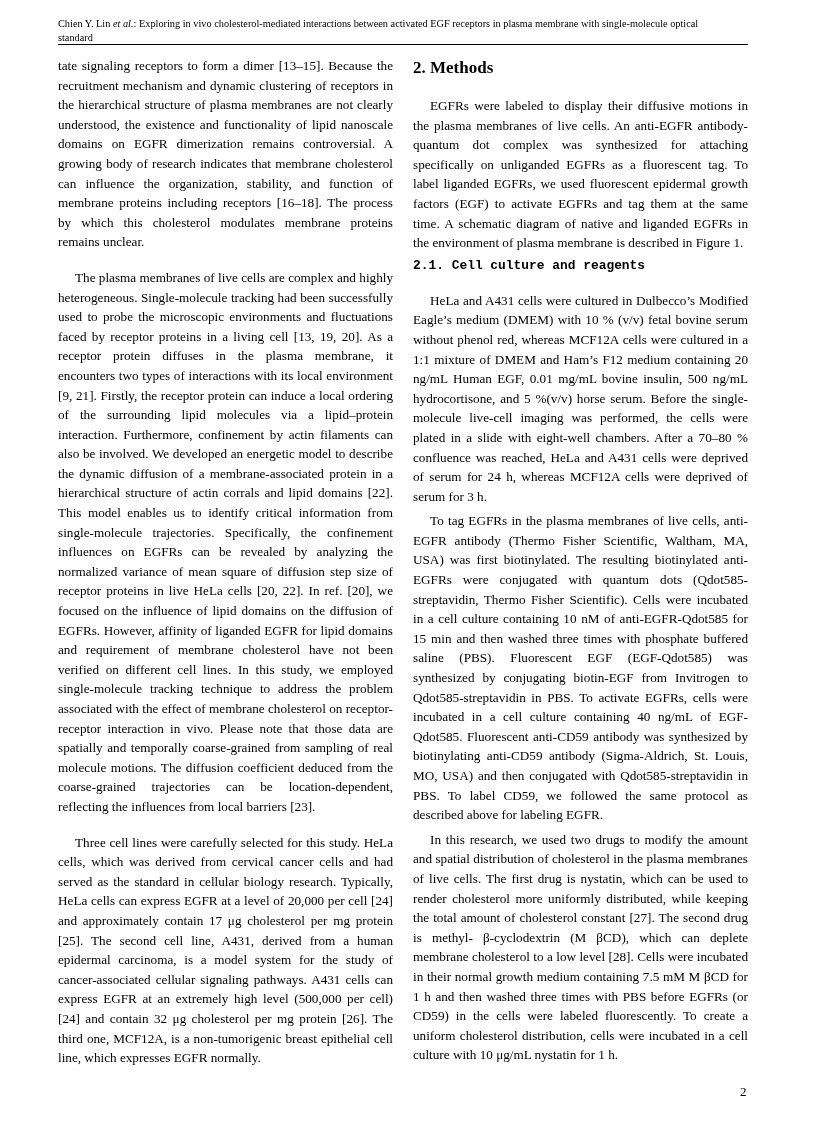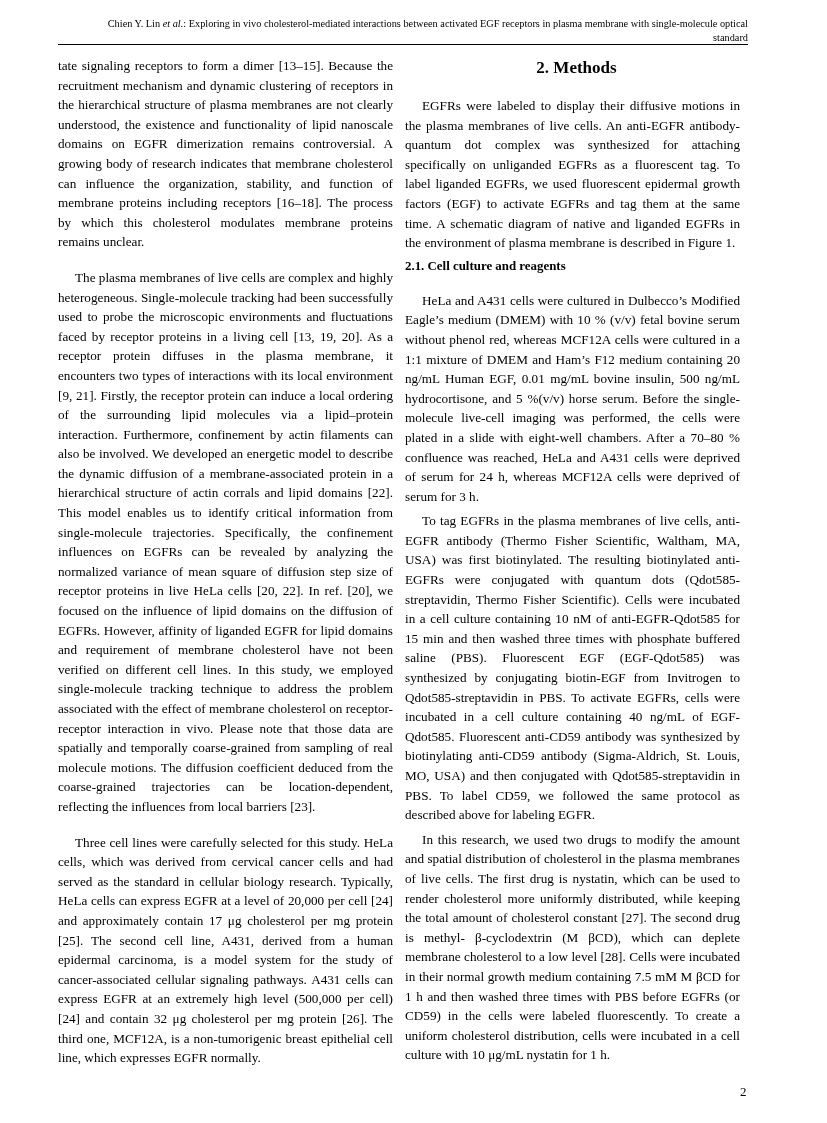--- a/index.html
+++ b/index.html
@@ -10,65 +10,65 @@
     background: #ffffff;
     font-family: "Liberation Serif", "DejaVu Serif", serif;
     color: #000000;
     overflow: hidden;
   }
   .running-head {
     position: absolute;
     left: 58px;
     top: 17px;
     width: 690px;
-    text-align: right;
+    text-align: left;
     font-size: 10.3px;
     line-height: 13.5px;
     overflow: visible;
   }
   .running-head .l1 { white-space: nowrap; }
   .running-head .it { font-style: italic; }
   .header-rule {
     position: absolute;
     left: 58px;
     top: 44px;
     width: 690px;
     height: 0;
     border-top: 1.4px solid #000000;
   }
   .columns {
     position: absolute;
     left: 58px;
     top: 56px;
     width: 690px;
     display: flex;
-    gap: 12px;
+    gap: 20px;
   }
   .col { width: 335px; }
   p.body-par {
     margin: 0 0 5px 0;
     font-size: 13.2px;
     line-height: 19.6px;
     text-align: justify;
     text-indent: 17px;
   }
   .col-left p.body-par { margin-bottom: 16px; }
   p.no-indent { text-indent: 0; }
   h1.section-heading {
-    margin: 2px 0 18px 8px;
+    margin: 2px 0 18px 0;
     font-size: 17px;
     line-height: 20px;
     font-weight: bold;
-    text-align: center;
   }
   h2.subsection-heading {
     margin: 3px 0 17px 0;
     font-size: 12.9px;
     line-height: 16px;
     font-weight: bold;
+    font-family: Liberation Mono, monospace;
   }
   .page-number {
     position: absolute;
     left: 740px;
     top: 1084px;
     font-size: 13px;
   }
 </style>
 </head>
 <body>

